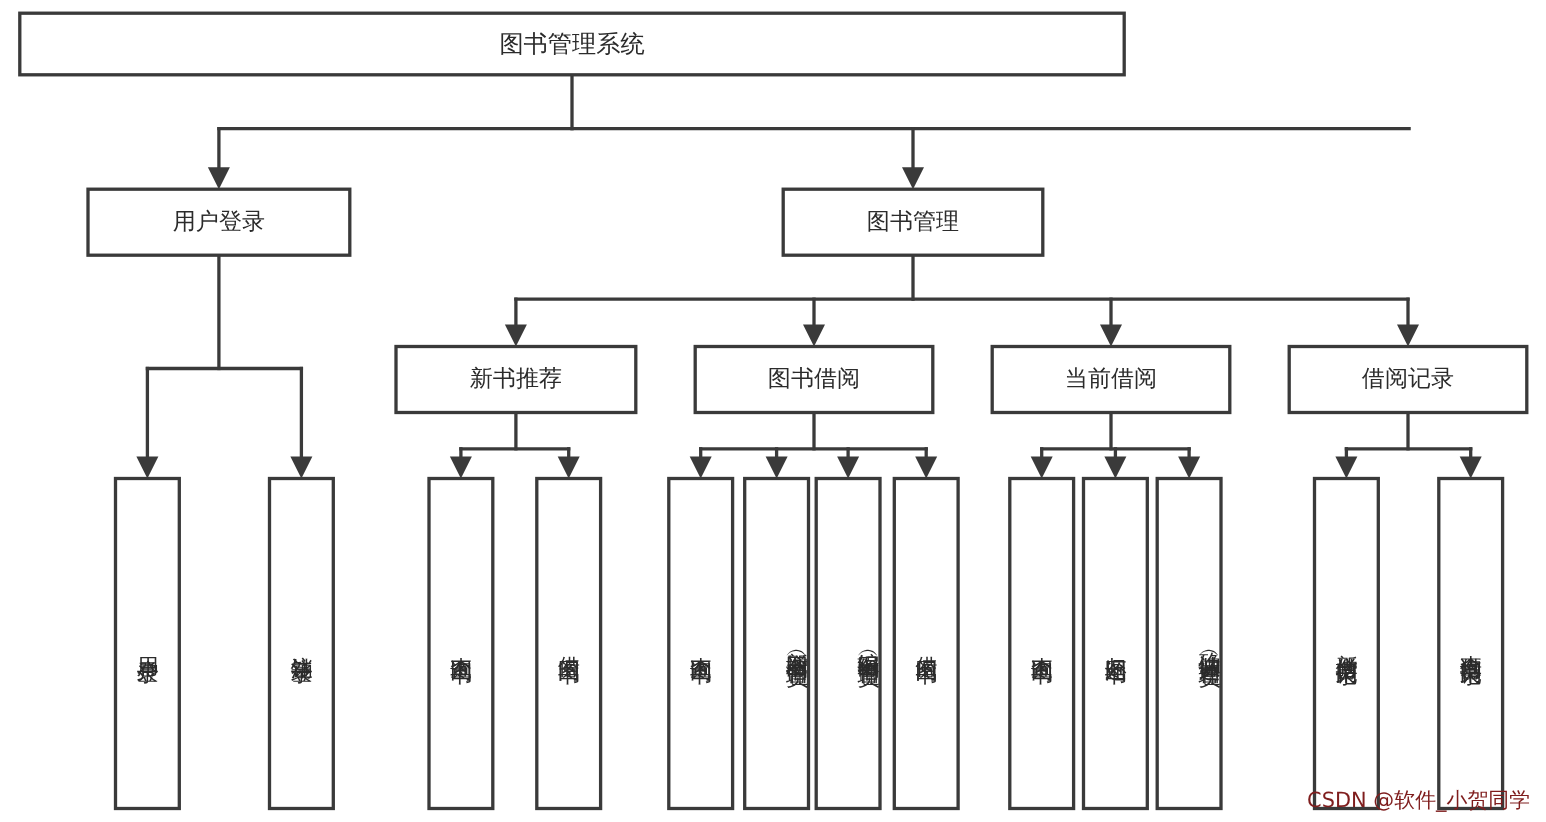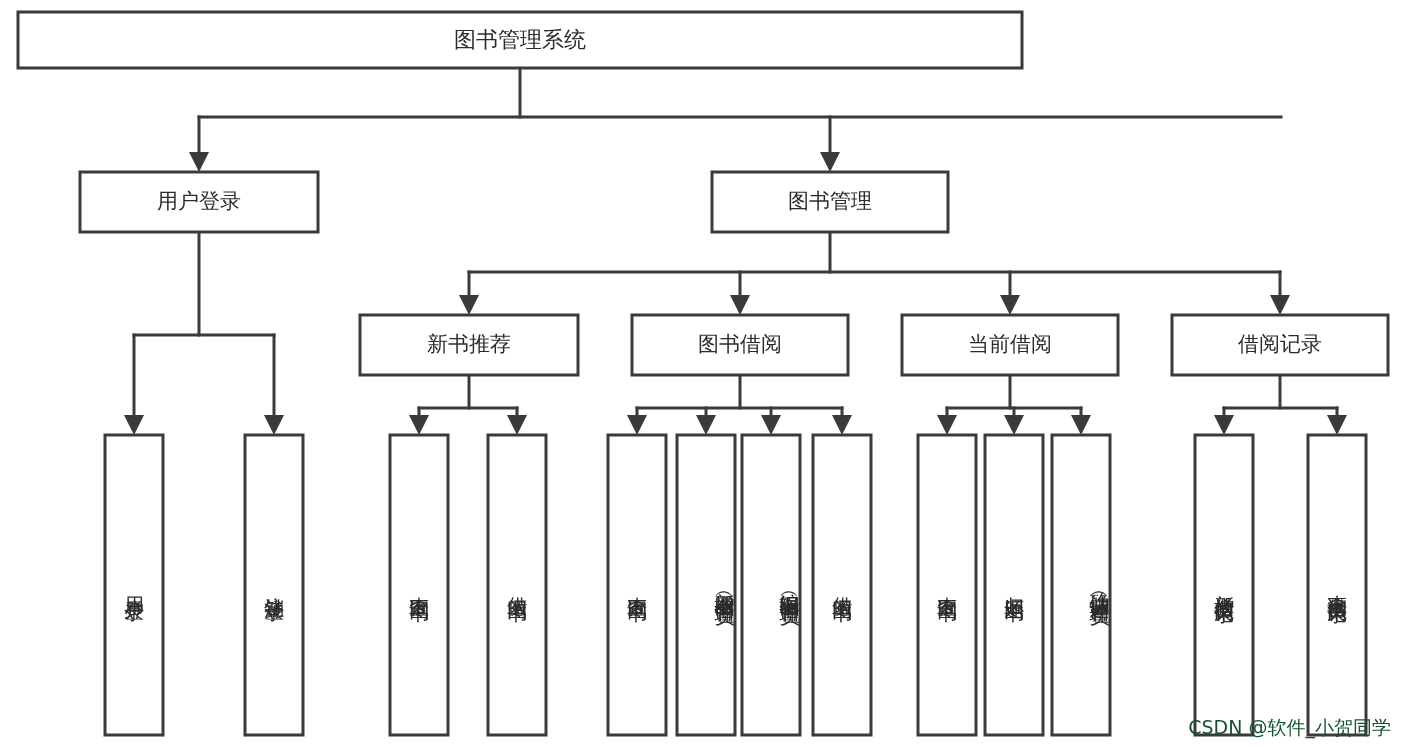--- a/index.html
+++ b/index.html
@@ -11,21 +11,21 @@
   .conn{stroke:#3a3a3a;stroke-width:3;fill:none;stroke-linecap:square;}
   .arrowhead{fill:#3a3a3a;}
   .nlabel{fill:#2b2b2b;font-size:21px;font-family:"DejaVu Sans","Liberation Sans",sans-serif;
           text-anchor:middle;dominant-baseline:middle;}
   .nlabel.root{font-size:22px;}
   .vlabel{position:absolute;writing-mode:vertical-rl;text-orientation:upright;
           font-size:20px;line-height:1.08;color:#2b2b2b;letter-spacing:2px;
           font-family:"DejaVu Sans","Liberation Sans",sans-serif;
           display:flex;align-items:center;justify-content:center;
           white-space:nowrap;pointer-events:none;}
-  .watermark{position:absolute;right:14px;bottom:6px;font-size:19px;color:#14532d;
+  .watermark{position:absolute;right:14px;bottom:6px;font-size:19px;color:#7f1d1d;
              font-family:"DejaVu Sans","Liberation Sans",sans-serif;white-space:nowrap;}
 </style>
 </head>
 <body>
 
 <div id="diagram">
 
   <svg viewBox="0 0 1405 747">
     <defs>
       <marker id="arw" viewBox="0 0 12 14" refX="6" refY="13" markerWidth="12" markerHeight="14" orient="auto-start-reverse">

